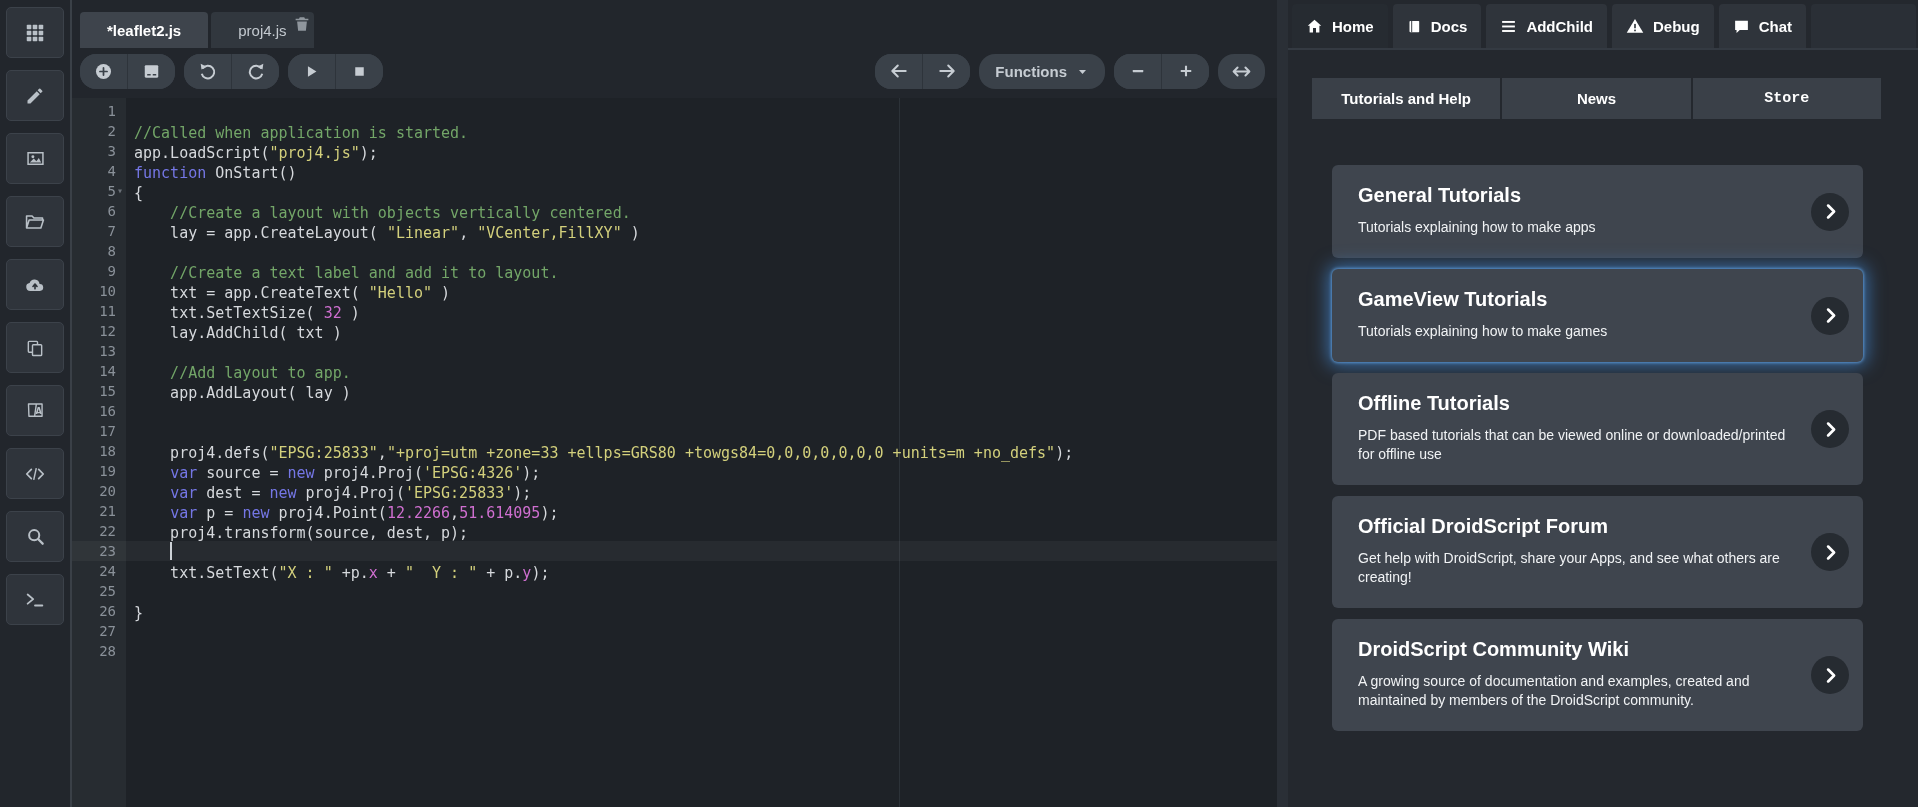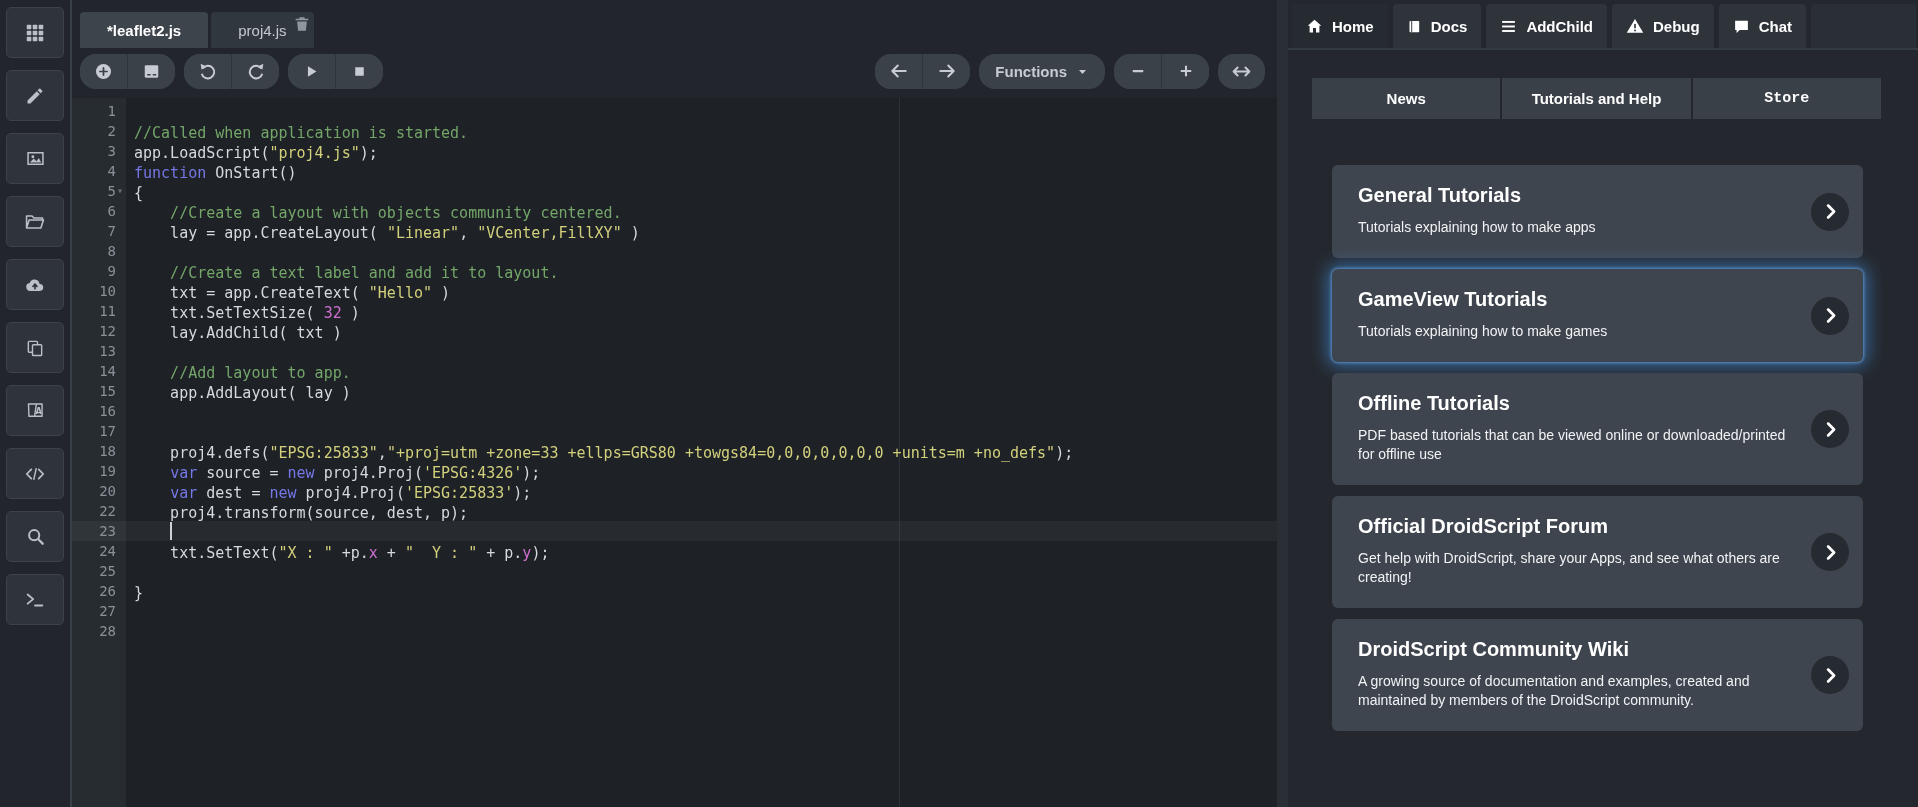--- a/index.html
+++ b/index.html
@@ -295,35 +295,36 @@
     </div>
     <div class="code">
       <div class="gutter-bg"></div>
       <div class="ruler"></div>
       <div class="lines" id="codeLines">
           <div class="line"><span class="ln">1</span><span class="lc"></span></div>
           <div class="line"><span class="ln">2</span><span class="lc"><span class="cm">//Called when application is started.</span></span></div>
           <div class="line"><span class="ln">3</span><span class="lc"><span class="tx">app.LoadScript(</span><span class="st">"proj4.js"</span><span class="tx">);</span></span></div>
           <div class="line"><span class="ln">4</span><span class="lc"><span class="kw">function</span><span class="tx"> OnStart()</span></span></div>
           <div class="line"><span class="ln">5</span><span class="fold">▾</span><span class="lc"><span class="tx">{</span></span></div>
-          <div class="line"><span class="ln">6</span><span class="lc"><span class="cm">    //Create a layout with objects community centered.</span></span></div>
+          <div class="line"><span class="ln">6</span><span class="lc"><span class="cm">    //Create a layout with objects vertically centered.</span></span></div>
           <div class="line"><span class="ln">7</span><span class="lc"><span class="tx">    lay = app.CreateLayout( </span><span class="st">"Linear"</span><span class="tx">, </span><span class="st">"VCenter,FillXY"</span><span class="tx"> )</span></span></div>
           <div class="line"><span class="ln">8</span><span class="lc"></span></div>
           <div class="line"><span class="ln">9</span><span class="lc"><span class="cm">    //Create a text label and add it to layout.</span></span></div>
           <div class="line"><span class="ln">10</span><span class="lc"><span class="tx">    txt = app.CreateText( </span><span class="st">"Hello"</span><span class="tx"> )</span></span></div>
           <div class="line"><span class="ln">11</span><span class="lc"><span class="tx">    txt.SetTextSize( </span><span class="nu">32</span><span class="tx"> )</span></span></div>
           <div class="line"><span class="ln">12</span><span class="lc"><span class="tx">    lay.AddChild( txt )</span></span></div>
           <div class="line"><span class="ln">13</span><span class="lc"></span></div>
           <div class="line"><span class="ln">14</span><span class="lc"><span class="cm">    //Add layout to app.</span></span></div>
           <div class="line"><span class="ln">15</span><span class="lc"><span class="tx">    app.AddLayout( lay )</span></span></div>
           <div class="line"><span class="ln">16</span><span class="lc"></span></div>
           <div class="line"><span class="ln">17</span><span class="lc"></span></div>
           <div class="line"><span class="ln">18</span><span class="lc"><span class="tx">    proj4.defs(</span><span class="st">"EPSG:25833"</span><span class="tx">,</span><span class="st">"+proj=utm +zone=33 +ellps=GRS80 +towgs84=0,0,0,0,0,0,0 +units=m +no_defs"</span><span class="tx">);</span></span></div>
           <div class="line"><span class="ln">19</span><span class="lc"><span class="tx">    </span><span class="kw">var</span><span class="tx"> source = </span><span class="kw">new</span><span class="tx"> proj4.Proj(</span><span class="st">'EPSG:4326'</span><span class="tx">);</span></span></div>
           <div class="line"><span class="ln">20</span><span class="lc"><span class="tx">    </span><span class="kw">var</span><span class="tx"> dest = </span><span class="kw">new</span><span class="tx"> proj4.Proj(</span><span class="st">'EPSG:25833'</span><span class="tx">);</span></span></div>
+          <div class="line"><span class="ln">21</span><span class="lc"><span class="tx">    </span><span class="kw">var</span><span class="tx"> p = </span><span class="kw">new</span><span class="tx"> proj4.Point(</span><span class="nu">12.2266</span><span class="tx">,</span><span class="nu">51.614095</span><span class="tx">);</span></span></div>
           <div class="line"><span class="ln">22</span><span class="lc"><span class="tx">    proj4.transform(source, dest, p);</span></span></div>
           <div class="line cur"><span class="ln">23</span><span class="lc"></span><span class="caret"></span></div>
           <div class="line"><span class="ln">24</span><span class="lc"><span class="tx">    txt.SetText(</span><span class="st">"X : "</span><span class="tx"> +p.</span><span class="nu">x</span><span class="tx"> + </span><span class="st">"  Y : "</span><span class="tx"> + p.</span><span class="nu">y</span><span class="tx">);</span></span></div>
           <div class="line"><span class="ln">25</span><span class="lc"></span></div>
           <div class="line"><span class="ln">26</span><span class="lc"><span class="tx">}</span></span></div>
           <div class="line"><span class="ln">27</span><span class="lc"></span></div>
           <div class="line"><span class="ln">28</span><span class="lc"></span></div>
         </div>
     </div>
   </main>
@@ -376,22 +377,22 @@
             <svg width="17" height="17" viewBox="0 0 24 24">
               <path fill="currentColor" d="M3 4h18v13H9.5L5 21v-4H3z"></path>
             </svg>
           </span>
           <span>Chat</span>
         </div>
         <div class="ptab-fill"></div>
       </div>
     <div class="panel-body">
       <div class="subtabs" id="subtabs">
+          <div class="subtab">Tutorials and Help</div>
           <div class="subtab">News</div>
-          <div class="subtab">Tutorials and Help</div>
           <div class="subtab">Store</div>
         </div>
       <div class="cards" id="cards">
           <div class="card">
             <div class="title">General Tutorials</div>
             <div class="desc">Tutorials explaining how to make apps</div>
             <div class="chev">
               <span class="icon">
                 <svg width="19" height="19" viewBox="0 0 24 24">
                   <path fill="none" stroke="#ffffff" stroke-width="3.4" stroke-linecap="round" stroke-linejoin="round" d="M9 4.5l7.5 7.5L9 19.5"></path>

